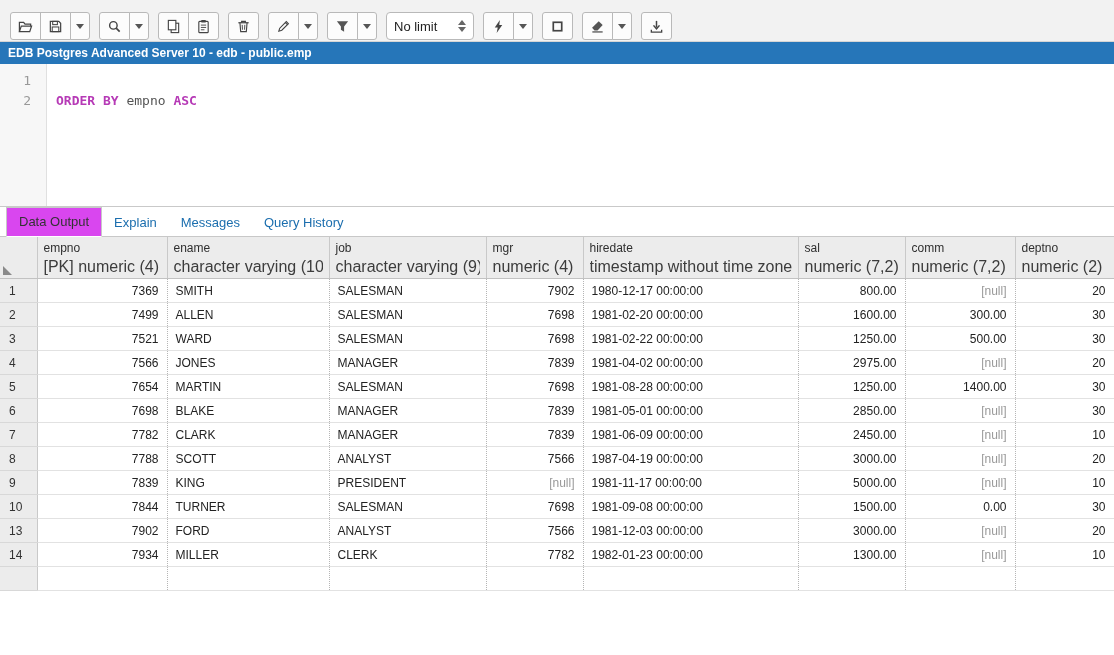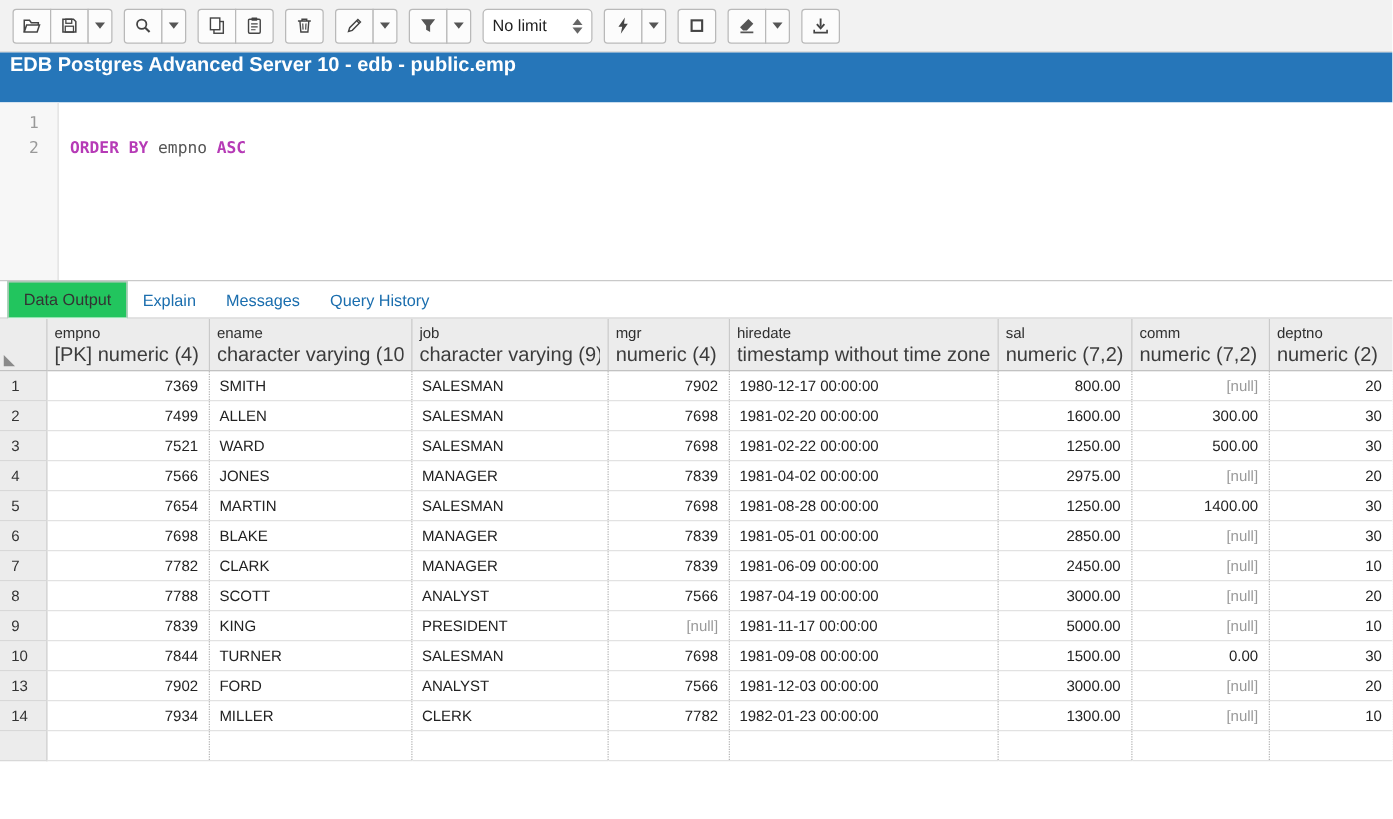--- a/index.html
+++ b/index.html
@@ -3,21 +3,21 @@
 <meta charset="utf-8">
 <style>
   * { box-sizing: border-box; }
   html, body { margin: 0; padding: 0; background: #fff; }
   body { width: 1114px; height: 655px; overflow: hidden;
          font-family: "Liberation Sans", sans-serif; }
   .app { width: 1114px; height: 655px; display: flex; flex-direction: column; }
 
   
   .toolbar { height: 42px; background: #f2f2f2; border-bottom: 1px solid #d5d5d5;
-             display: flex; align-items: center; padding: 0 10px; gap: 9px; flex: none; }
+             display: flex; align-items: flex-start; padding: 12px 10px; gap: 9px; flex: none; }
   .btn-group { display: flex; }
   .tb { height: 28px; min-width: 31px; padding: 0 7px; display: inline-flex;
         align-items: center; justify-content: center; background: #fcfcfc;
         border: 1px solid #b9b9b9; cursor: pointer; margin-left: -1px; }
   .btn-group .tb:first-child { border-top-left-radius: 3px; border-bottom-left-radius: 3px; margin-left: 0; }
   .btn-group .tb:last-child { border-top-right-radius: 3px; border-bottom-right-radius: 3px; }
   .tb.single { border-radius: 3px; margin-left: 0; }
   .tb.caret-btn { min-width: 19px; padding: 0 5px; }
   .caret { width: 0; height: 0; border-left: 4px solid transparent;
            border-right: 4px solid transparent; border-top: 5px solid #555; display: block; }
@@ -25,21 +25,21 @@
                   border-radius: 4px; display: flex; align-items: center;
                   justify-content: space-between; padding: 0 7px; font-size: 13px; color: #222;
                   cursor: pointer; }
   .spin { display: flex; flex-direction: column; gap: 2px; align-items: center; }
   .tri-up { width: 0; height: 0; border-left: 4px solid transparent; border-right: 4px solid transparent;
             border-bottom: 5px solid #666; }
   .tri-dn { width: 0; height: 0; border-left: 4px solid transparent; border-right: 4px solid transparent;
             border-top: 5px solid #666; }
 
   
-  .titlebar { height: 40px; background: #2676b9; color: #fff; font-size: 16px;
+  .titlebar { height: 22px; background: #2676b9; color: #fff; font-size: 12px;
               font-weight: bold; line-height: 22px; padding: 0 8px; flex: none;
               white-space: nowrap; overflow: hidden; }
 
   
   .editor { height: 142px; background: #fff; position: relative; flex: none;
             font-family: "DejaVu Sans Mono", monospace; font-size: 13px; overflow: hidden; }
   .editor::before { content: ""; position: absolute; left: 0; top: 0; bottom: 0; width: 46px;
                     background: #f7f7f7; border-right: 1px solid #e0e0e0; }
   .sql-lines { position: relative; padding-top: 7px; }
   .cm-line { display: flex; height: 20px; line-height: 20px; }
@@ -49,21 +49,21 @@
   .tok-kw2   { color: #b63ab6; font-weight: bold; }
   .tok-schema{ color: #b63ab6; }
   .tok-tbl   { color: #3b3bd6; }
   .tok-ident { color: #555; }
   .tok-plain { color: #333; }
 
   
   .tabs { height: 31px; flex: none; background: #fff; border-top: 1px solid #c9c9c9;
           border-bottom: 1px solid #c8c8c8; display: flex; align-items: flex-end; padding-left: 6px; }
   .tab { padding: 6px 12px 7px; font-size: 13px; color: #1b6eae; cursor: pointer; margin-bottom: -1px; }
-  .tab.active { color: #333; background: #22c55e; border: 1px solid #c8c8c8; border-bottom: 1px solid #fff; }
+  .tab.active { color: #333; background: #d946ef; border: 1px solid #c8c8c8; border-bottom: 1px solid #fff; }
 
   
   .grid { flex: 1; overflow: hidden; background: #fff; }
   table.result { border-collapse: collapse; table-layout: fixed; width: 1114px; font-size: 12px; }
   thead th { background: #ececec; border-right: 1px solid #c9c9c9; border-bottom: 1px solid #c2c2c2;
              height: 40px; padding: 4px 6px 2px; text-align: left; vertical-align: top;
              font-weight: normal; cursor: pointer; }
   th.corner { position: relative; }
   .sel-tri { position: absolute; left: 3px; bottom: 3px; width: 0; height: 0;
              border-bottom: 9px solid #8a8a8a; border-right: 9px solid transparent; }

